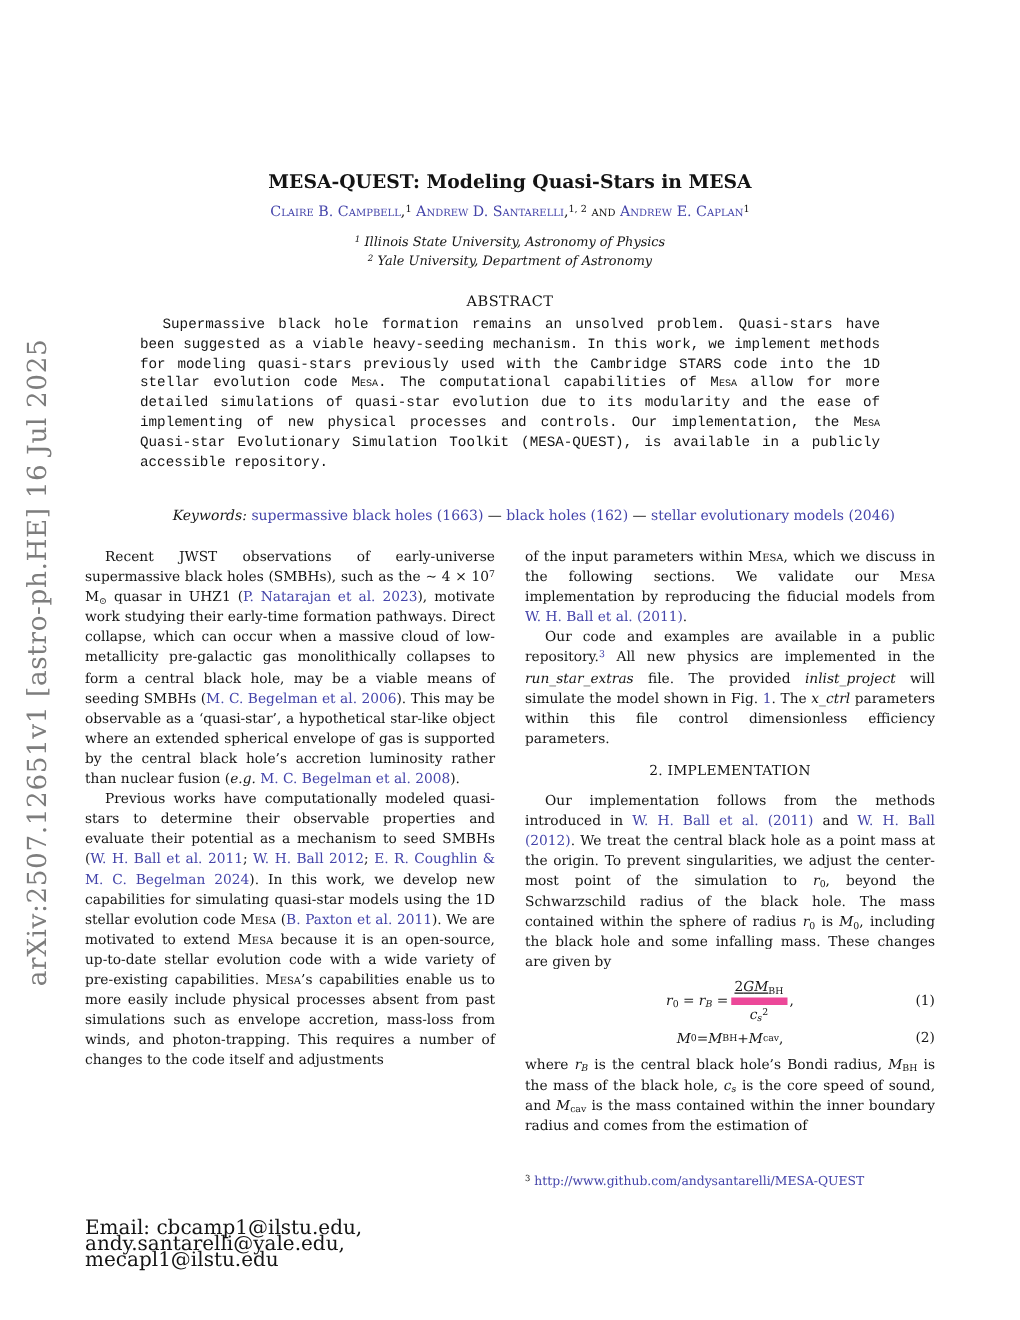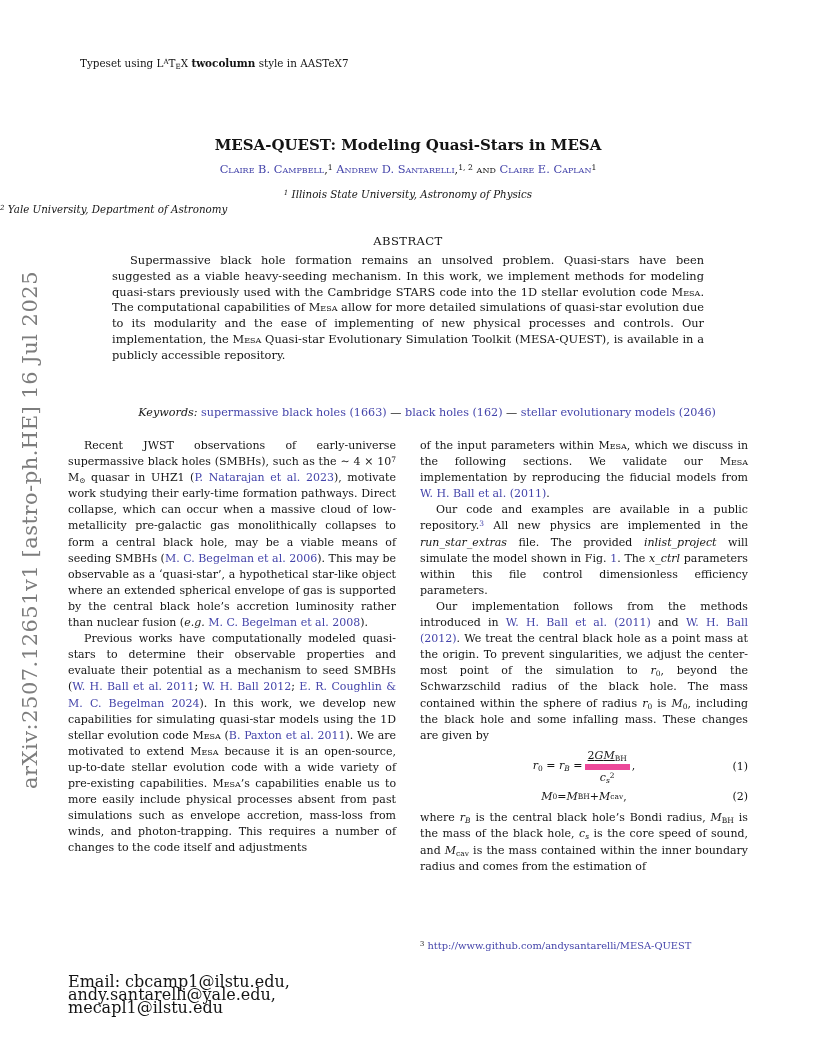--- a/index.html
+++ b/index.html
@@ -16,26 +16,26 @@
 
   
   #header{left:80px;top:56px;font-size:10.4px;line-height:14px;}
   #header .l1{font-variant:small-caps;letter-spacing:0.3px;}
 
   
   #title{left:0;top:136px;width:816px;text-align:center;
     font-size:15px;font-weight:bold;}
   #authors{left:0;top:162px;width:816px;text-align:center;font-size:11.4px;}
   #affil1{left:0;top:188px;width:816px;text-align:center;font-size:10.3px;font-style:italic;}
-  #affil2{left:0;top:203px;width:816px;text-align:left;font-size:10.3px;font-style:italic;}
+  #affil2{left:0;top:203px;width:816px;text-align:center;font-size:10.3px;font-style:italic;}
 
   
   #abstract-heading{left:0;top:234px;width:816px;text-align:center;font-size:11.6px;letter-spacing:0.4px;}
   #abstract-body{left:112px;top:253px;width:592px;font-size:11.4px;line-height:15.8px;
-    text-align:justify;text-indent:18px;}
+    text-align:justify;text-indent:18px;font-family:Liberation Mono, monospace;}
 
   
   #keywords{left:100px;top:406px;width:616px;text-align:right;font-size:11.2px;}
 
   
   .col{top:438px;width:328px;font-size:11px;line-height:16.1px;text-align:justify;}
   #col-left{left:68px;}
   #col-right{left:420px;}
   .sec-heading{text-align:center;text-indent:0;margin:2px 0 7px 0;letter-spacing:0.2px;}
   .sec-heading.mid{margin:10px 0 8px 0;}
@@ -64,43 +64,43 @@
   .s-var{font-style:italic;}
   .s-sup{font-size:0.68em;vertical-align:0.45em;line-height:0;}
   .s-sub{font-size:0.68em;vertical-align:-0.25em;line-height:0;}
 </style>
 </head>
 <body>
 
 <div class="abs" id="watermark">arXiv:2507.12651v1  [astro-ph.HE]  16 Jul 2025</div>
 
 <div class="abs" id="header">
-  <div class="l2"><span>Typeset using L</span><span class="s-sup">A</span><span>T</span><span class="s-sub">E</span><span>X </span><span class="s-b">twocolumn</span><span> style in AASTeX7</span></div>
 </div>
 
 <div class="abs" id="title">MESA-QUEST: Modeling Quasi-Stars in MESA</div>
 
-<div class="abs" id="authors"><span class="s-sc s-link">Claire B. Campbell</span><span class="s-sc">,</span><span class="s-sup">1</span><span> </span><span class="s-sc s-link">Andrew D. Santarelli</span><span class="s-sc">,</span><span class="s-sup">1, 2</span><span class="s-sc"> and </span><span class="s-sc s-link">Claire E. Caplan</span><span class="s-sup">1</span></div>
+<div class="abs" id="authors"><span class="s-sc s-link">Claire B. Campbell</span><span class="s-sc">,</span><span class="s-sup">1</span><span> </span><span class="s-sc s-link">Andrew D. Santarelli</span><span class="s-sc">,</span><span class="s-sup">1, 2</span><span class="s-sc"> and </span><span class="s-sc s-link">Andrew E. Caplan</span><span class="s-sup">1</span></div>
 
 <div class="abs" id="affil1"><span class="s-sup">1</span><span> Illinois State University, Astronomy of Physics</span></div>
 <div class="abs" id="affil2"><span class="s-sup">2</span><span> Yale University, Department of Astronomy</span></div>
 
 <div class="abs" id="abstract-heading">ABSTRACT</div>
 <div class="abs" id="abstract-body"><span>Supermassive black hole formation remains an unsolved problem. Quasi-stars have been suggested as a viable heavy-seeding mechanism. In this work, we implement methods for modeling quasi-stars previously used with the Cambridge STARS code into the 1D stellar evolution code </span><span class="s-sc">Mesa</span><span>. The computational capabilities of </span><span class="s-sc">Mesa</span><span> allow for more detailed simulations of quasi-star evolution due to its modularity and the ease of implementing of new physical processes and controls. Our implementation, the </span><span class="s-sc">Mesa</span><span> Quasi-star Evolutionary Simulation Toolkit (MESA-QUEST), is available in a publicly accessible repository.</span></div>
 
 <div class="abs" id="keywords"><span class="s-i">Keywords: </span><span class="s-link">supermassive black holes (1663)</span><span> — </span><span class="s-link">black holes (162)</span><span> — </span><span class="s-link">stellar evolutionary models (2046)</span></div>
 
 <div class="abs col" id="col-left">
   <p class="para"><span>Recent JWST observations of early-universe supermassive black holes (SMBHs), such as the ∼ 4 × 10</span><span class="s-sup">7</span><span> M</span><span class="s-sub">⊙</span><span> quasar in UHZ1 (</span><span class="s-link">P. Natarajan et al. 2023</span><span>), motivate work studying their early-time formation pathways. Direct collapse, which can occur when a massive cloud of low-metallicity pre-galactic gas monolithically collapses to form a central black hole, may be a viable means of seeding SMBHs (</span><span class="s-link">M. C. Begelman et al. 2006</span><span>). This may be observable as a ‘quasi-star’, a hypothetical star-like object where an extended spherical envelope of gas is supported by the central black hole’s accretion luminosity rather than nuclear fusion (</span><span class="s-i">e.g.</span><span> </span><span class="s-link">M. C. Begelman et al. 2008</span><span>).</span></p>
   <p class="para"><span>Previous works have computationally modeled quasi-stars to determine their observable properties and evaluate their potential as a mechanism to seed SMBHs (</span><span class="s-link">W. H. Ball et al. 2011</span><span>; </span><span class="s-link">W. H. Ball 2012</span><span>; </span><span class="s-link">E. R. Coughlin &amp; M. C. Begelman 2024</span><span>). In this work, we develop new capabilities for simulating quasi-star models using the 1D stellar evolution code </span><span class="s-sc">Mesa</span><span> (</span><span class="s-link">B. Paxton et al. 2011</span><span>). We are motivated to extend </span><span class="s-sc">Mesa</span><span> because it is an open-source, up-to-date stellar evolution code with a wide variety of pre-existing capabilities. </span><span class="s-sc">Mesa</span><span>’s capabilities enable us to more easily include physical processes absent from past simulations such as envelope accretion, mass-loss from winds, and photon-trapping. This requires a number of changes to the code itself and adjustments</span></p>
 </div>
 
 <div class="abs col" id="col-right">
   <p class="para noindent"><span>of the input parameters within </span><span class="s-sc">Mesa</span><span>, which we discuss in the following sections.  We validate our </span><span class="s-sc">Mesa</span><span> implementation by reproducing the fiducial models from </span><span class="s-link">W. H. Ball et al. (2011)</span><span>.</span></p>
   <p class="para"><span>Our code and examples are available in a public repository.</span><span class="s-sup s-link">3</span><span>  All new physics are implemented in the </span><span class="s-i">run_star_extras</span><span> file. The provided </span><span class="s-i">inlist_project</span><span> will simulate the model shown in Fig. </span><span class="s-link">1</span><span>. The </span><span class="s-i">x_ctrl</span><span> parameters within this file control dimensionless efficiency parameters.</span></p>
+  <div class="sec-heading mid">2. IMPLEMENTATION</div>
   <p class="para"><span>Our implementation follows from the methods introduced in </span><span class="s-link">W. H. Ball et al. (2011)</span><span> and </span><span class="s-link">W. H. Ball (2012)</span><span>. We treat the central black hole as a point mass at the origin. To prevent singularities, we adjust the center-most point of the simulation to </span><span class="s-var">r</span><span class="s-sub">0</span><span>, beyond the Schwarzschild radius of the black hole. The mass contained within the sphere of radius </span><span class="s-var">r</span><span class="s-sub">0</span><span> is </span><span class="s-var">M</span><span class="s-sub">0</span><span>, including the black hole and some infalling mass. These changes are given by</span></p>
 
   <div class="eqrow">
     <span class="eq-body">
       <span><span class="s-var">r</span><span class="s-sub">0</span><span> = </span><span class="s-var">r</span><span class="s-sub s-var">B</span><span> = </span></span>
       <span class="frac">
         <span class="num"><span>2</span><span class="s-var">G</span><span class="s-var">M</span><span class="s-sub">BH</span></span>
         <span class="den"><span class="s-var">c</span><span class="s-sub s-var">s</span><span class="s-sup">2</span></span>
       </span>
       <span>,</span>

